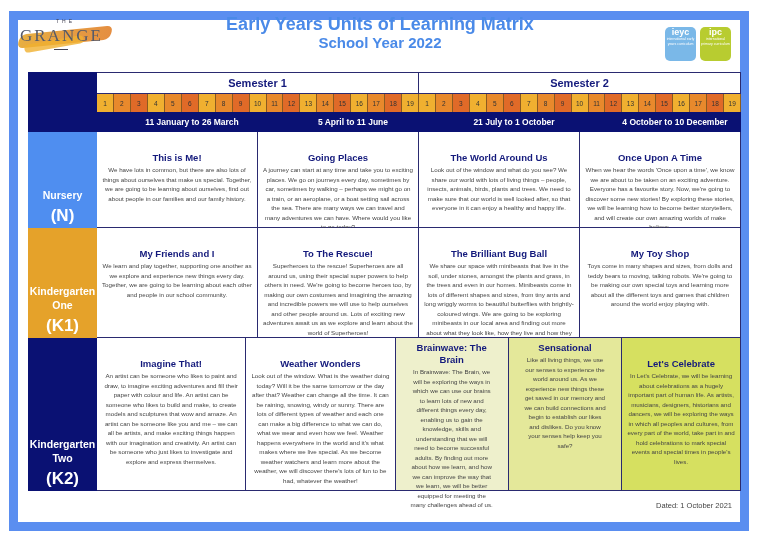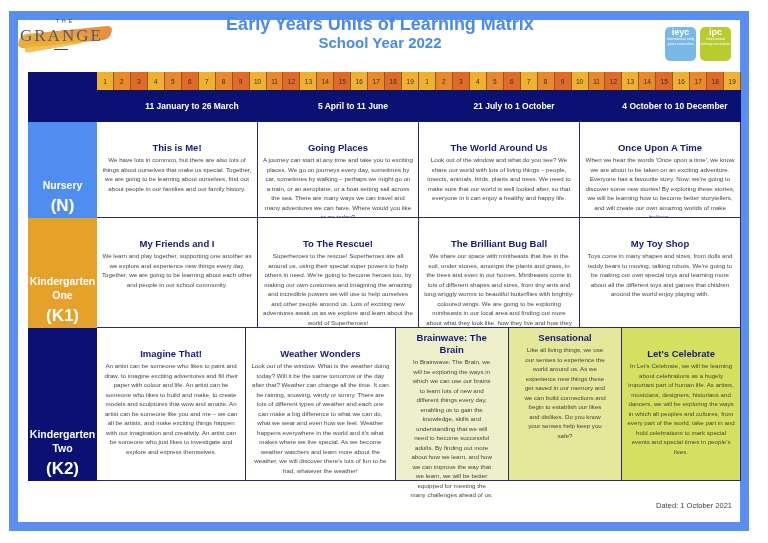--- a/index.html
+++ b/index.html
@@ -41,21 +41,21 @@
     display: flex; align-items: center; justify-content: center; color: #141a7c; font-weight: bold; font-size: 11px; }
 
   .weeks-row { height: 18px; }
   .weeks-group { flex: 1; display: flex; }
   .wk { flex: 1; display: flex; align-items: center; justify-content: center; font-size: 6.5px; color: #333;
     border-right: 1px solid #8a5a20; }
   .wk.c-a { background: #f0b030; }
   .wk.c-b { background: #e8892c; }
   .wk.c-c { background: #e06a28; }
 
-  .dates-row { height: 32px; background: #0a1173; gap: 29px; }
+  .dates-row { height: 20px; background: #0a1173; gap: 29px; }
   .date-cell { flex: 1; display: flex; align-items: center; justify-content: center; color: #fff; font-weight: bold; font-size: 8.5px; }
 
   .level { display: flex; align-items: center; justify-content: flex-end; flex-direction: column; color: #fff; font-weight: bold; text-align: center; }
   .level .ln { font-size: 10.5px; line-height: 14px; }
   .level .code { font-size: 17px; line-height: 24px; margin-top: 2px; }
 
   .cell { flex: 1; border-right: 1px solid #2a2a70; border-bottom: 1px solid #2a2a70; padding: 20px 5px; text-align: center; background: #fff; }
   .cell .ct { color: #141a7c; font-weight: bold; font-size: 9.5px; line-height: 12px; margin-bottom: 1px; }
   .cell .cb { color: #444; font-size: 6.2px; line-height: 9.5px; }
 
@@ -98,20 +98,25 @@
     <div class="b2">international early years curriculum</div>
   </div>
   <div class="badge ipc">
     <div class="b1">ipc</div>
     <div class="b2">international primary curriculum</div>
   </div>
 </div>
 
 <div class="matrix">
 
+  <div class="row sem-row">
+    <div class="left-col head-left"></div>
+    <div class="sem-cell">Semester 1</div>
+    <div class="sem-cell">Semester 2</div>
+  </div>
 
   <div class="row weeks-row">
     <div class="left-col head-left"></div>
     <div class="weeks-group">
       <div class="wk c-a">1</div>
       <div class="wk c-b">2</div>
       <div class="wk c-c">3</div>
       <div class="wk c-a">4</div>
       <div class="wk c-b">5</div>
       <div class="wk c-c">6</div>

